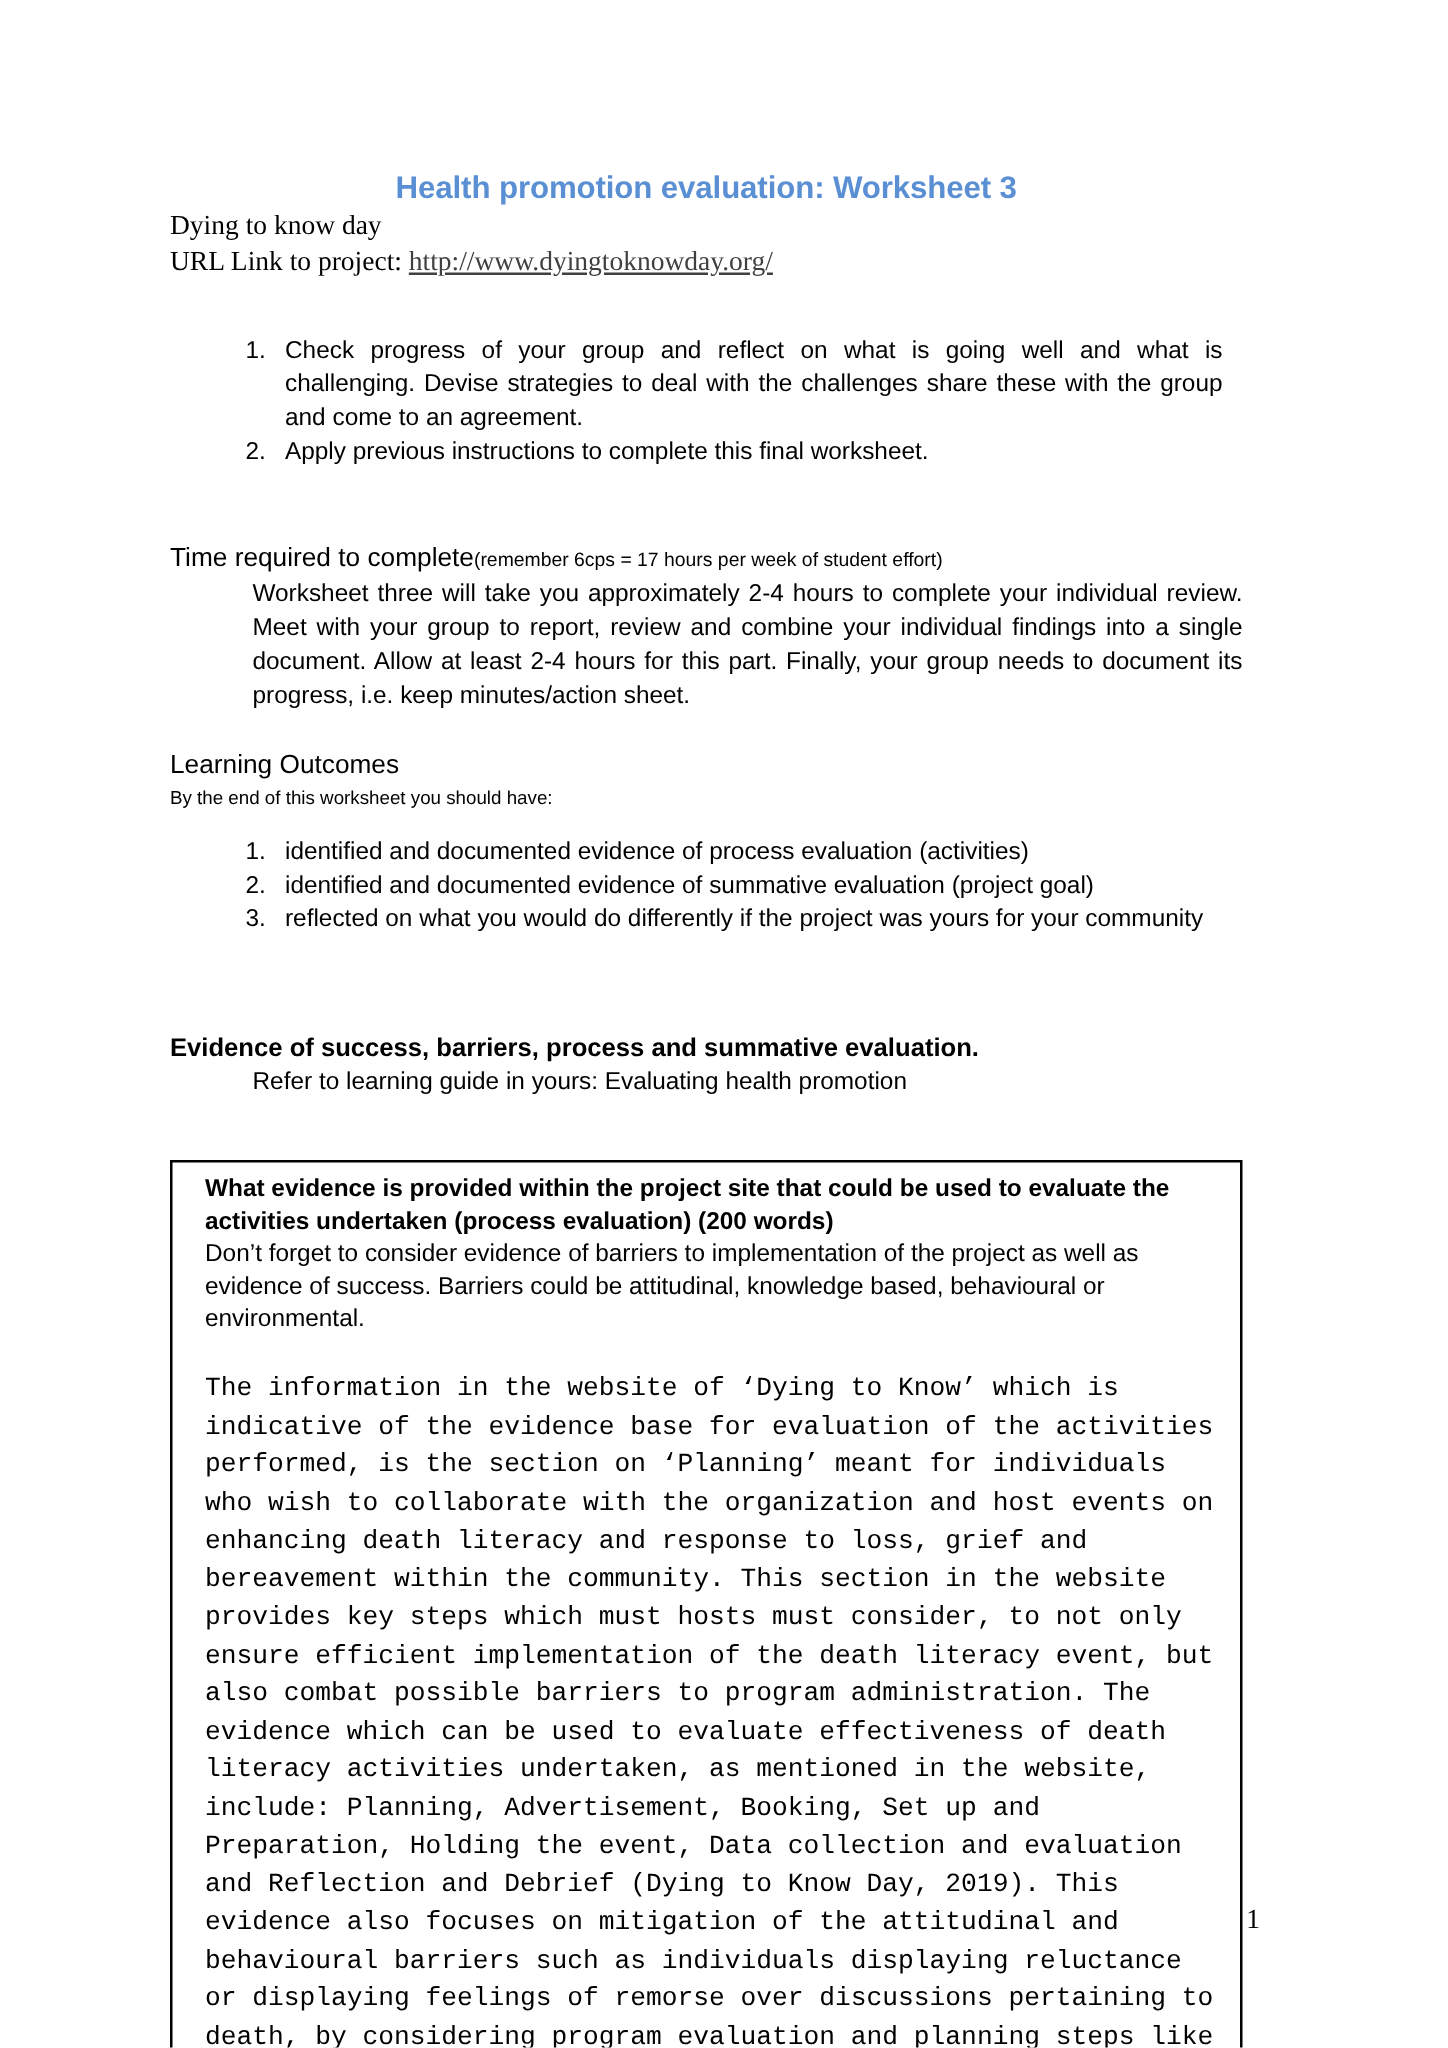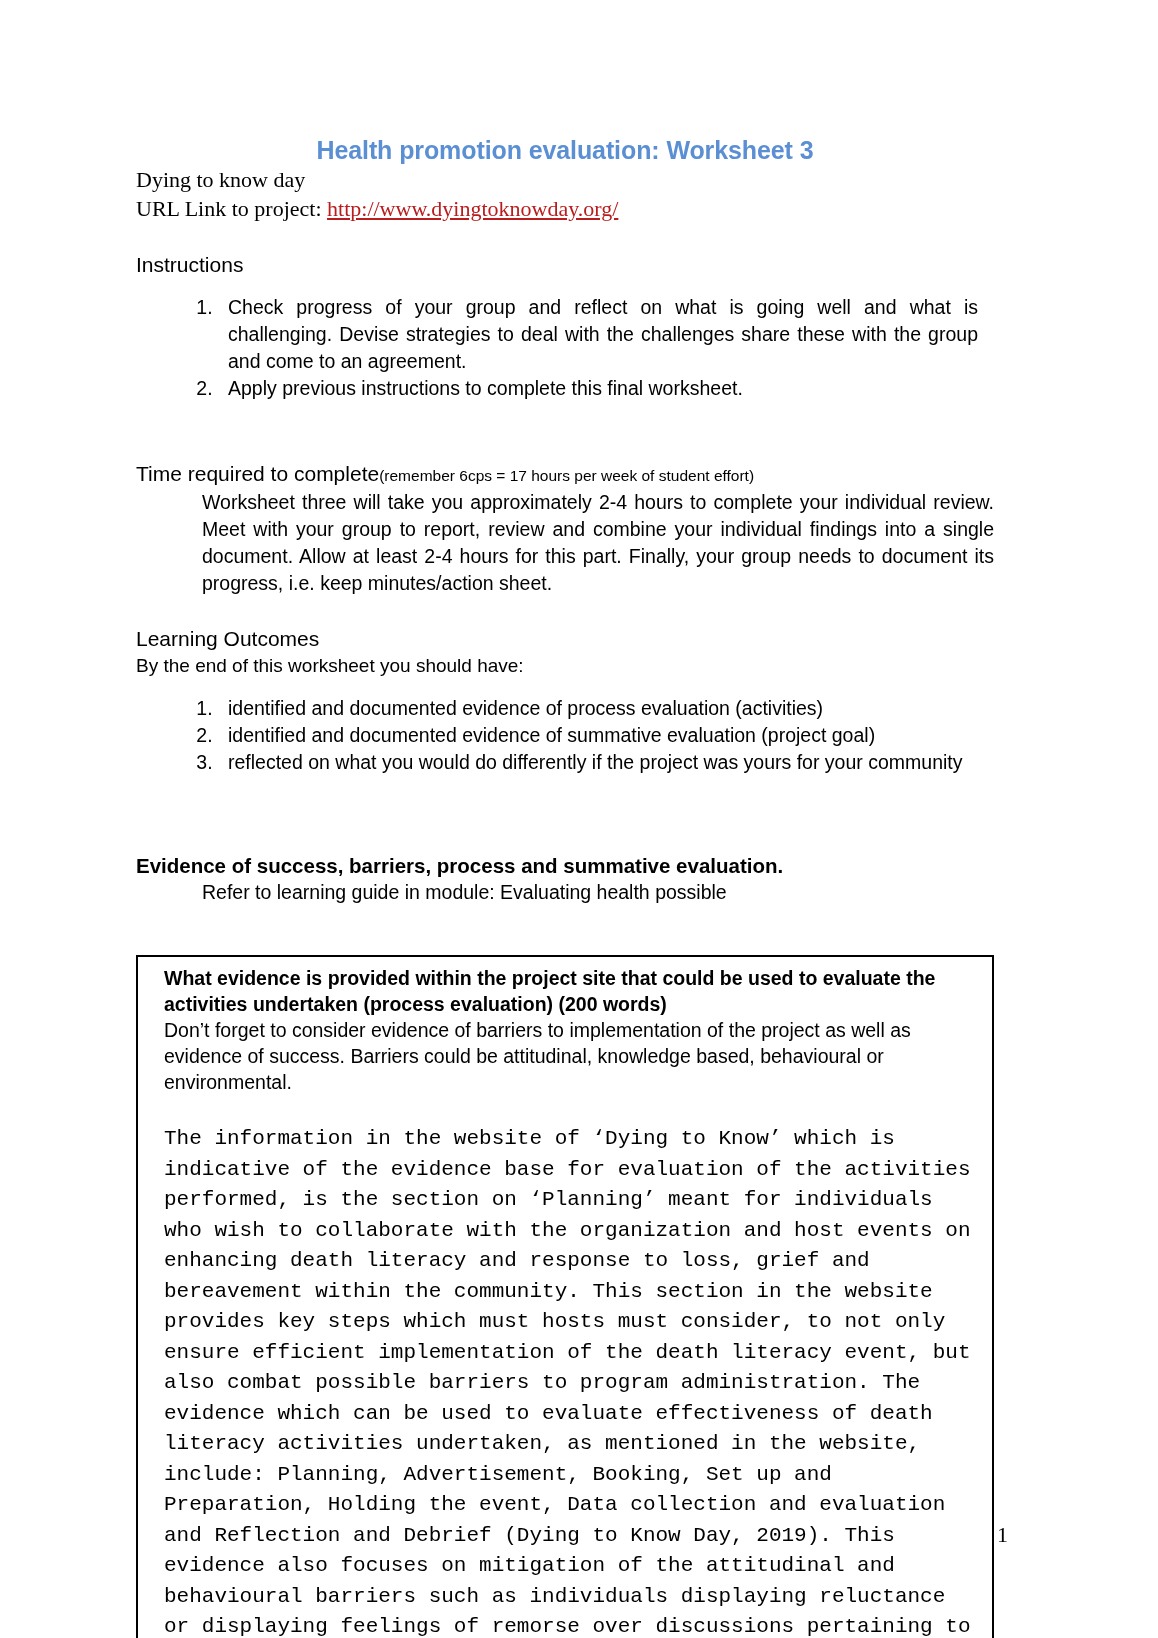--- a/index.html
+++ b/index.html
@@ -44,35 +44,35 @@
   }
 
   
   .serif-block {
     font-family: "Liberation Serif", serif;
     font-size: 22px;
     line-height: 29px;
   }
   .serif-block .line { white-space: nowrap; }
   .project-url {
-    color: #b91c1c;
+    color: #404040;
     text-decoration: underline;
   }
 
   
   .sec-head {
     font-family: "Liberation Sans", sans-serif;
     font-size: 21px;
     line-height: 27px;
     margin: 0;
   }
 
   .para {
     font-family: "Liberation Sans", sans-serif;
-    font-size: 19px;
+    font-size: 15px;
     line-height: 27px;
     margin: 0;
   }
 
   
   ol.numlist {
     margin: 16px;
     padding-left: 66px;
     list-style-position: outside;
     list-style-type: decimal;
@@ -165,21 +165,20 @@
     <div class="serif-block">
       <div class="line">Dying to know day</div>
       <div class="line">
         <span>URL Link to project:</span>
         <a class="project-url" href="#">http://www.dyingtoknowday.org/</a>
       </div>
     </div>
 
     <div class="spacer-md"></div>
 
-    <div class="sec-head">Instructions</div>
 
     <ol class="numlist">
       <li class="justify">Check progress of your group and reflect on what is going well and what is challenging.  Devise strategies to deal with the challenges share these with the group and come to an agreement.</li>
       <li>Apply previous instructions to complete this final worksheet.</li>
     </ol>
 
     <div class="spacer-lg"></div>
 
     <div class="sec-head">
       <span>Time required to complete</span><span class="small-note">(remember 6cps = 17 hours per week of student effort)</span>
@@ -196,21 +195,21 @@
     <ol class="numlist">
       <li>identified and documented evidence of process evaluation (activities)</li>
       <li>identified and documented evidence of summative evaluation (project goal)</li>
       <li>reflected on what you would do differently if the project was yours for your community</li>
     </ol>
 
     <div style="height:60px"></div>
 
     <div class="bold-head">Evidence of success, barriers, process and summative evaluation.</div>
 
-    <div class="para sub-indent">Refer to learning guide in module: Evaluating health possible</div>
+    <div class="para sub-indent">Refer to learning guide in yours: Evaluating health promotion</div>
 
     <div class="answer-box">
       <div class="box-prompt">What evidence is provided within the project site that could be used to evaluate the activities undertaken (process evaluation) (200 words)</div>
       <div class="box-hint">Don’t forget to consider evidence of barriers to implementation of the project as well as evidence of success. Barriers could be attitudinal, knowledge based, behavioural or environmental.</div>
       <div class="box-answer">The information in the website of ‘Dying to Know’ which is indicative of the evidence base for evaluation of the activities performed, is the section on ‘Planning’ meant for individuals who wish to collaborate with the organization and host events on enhancing death literacy and response to loss, grief and bereavement within the community. This section in the website provides key steps which must hosts must consider, to not only ensure efficient implementation of the death literacy event, but also combat possible barriers to program administration. The evidence which can be used to evaluate effectiveness of death literacy activities undertaken, as mentioned in the website, include: Planning, Advertisement, Booking, Set up and Preparation, Holding the event, Data collection and evaluation  and Reflection and Debrief (Dying to Know Day, 2019). This evidence also focuses on mitigation of the attitudinal and behavioural barriers such as individuals displaying reluctance or displaying feelings of remorse over discussions pertaining to death, by considering program evaluation and planning steps like usage of direct, interpersonal communication, establishing contacts with local community organizations and provision of more comprehensive support services and not merely discussions for families recently encountering the loss of a</div>
     </div>
 
   </div>
 
   <div class="page-number">1</div>

